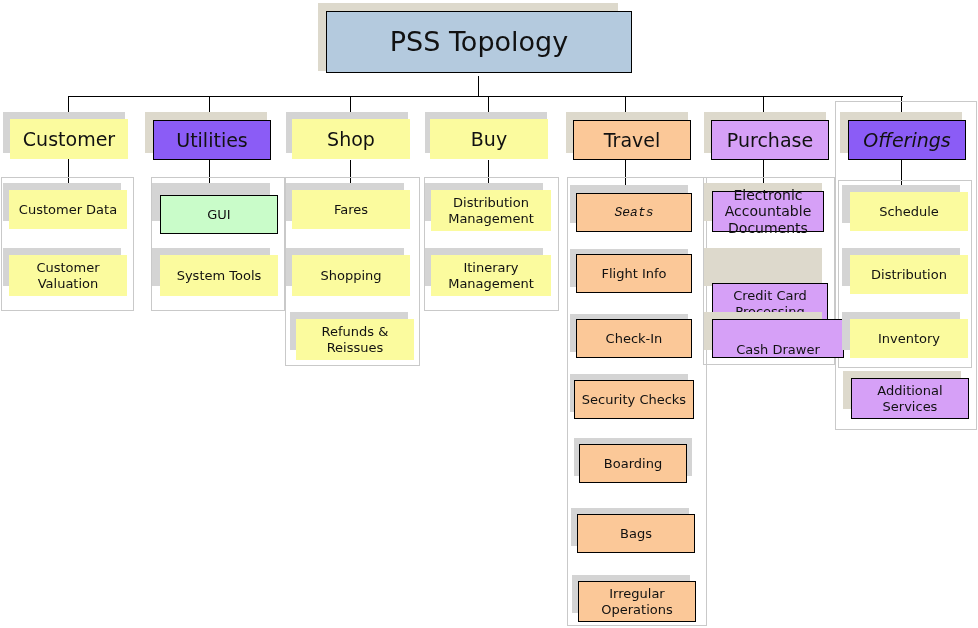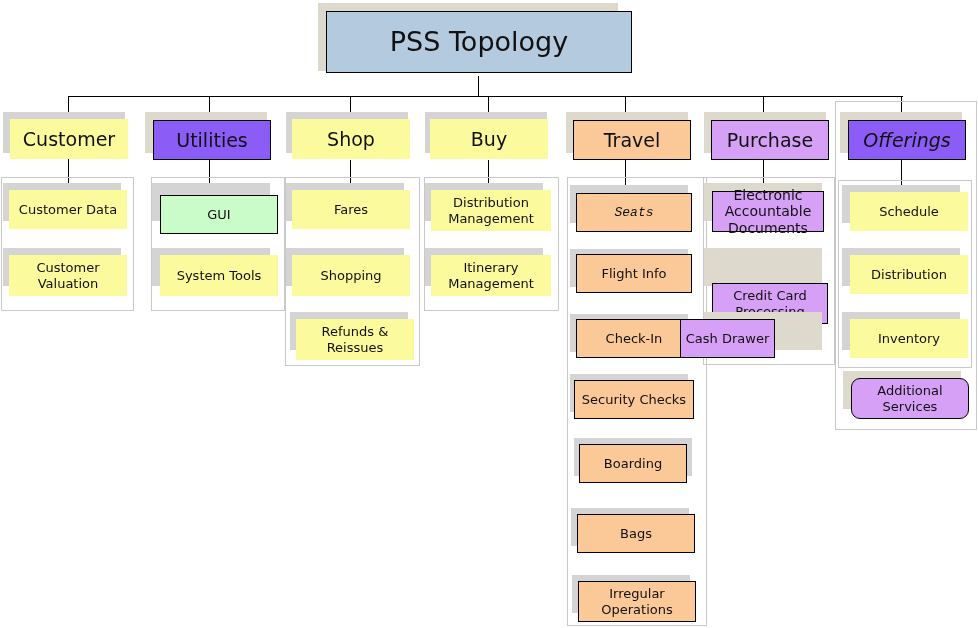--- a/index.html
+++ b/index.html
@@ -222,21 +222,21 @@
 Documents</span>
   </div>
 
   <div class="shadow" style="left:704px;top:248px;width:118px;height:38px;"></div>
   <div class="node bordered c-purple t-child" style="left:712px;top:255px;width:116px;height:41px;margin-top:28px;">
     <span>Credit  Card
 Processing</span>
   </div>
 
   <div class="shadow" style="left:704px;top:312px;width:118px;height:38px;"></div>
-  <div class="node bordered c-purple t-child" style="left:680px;top:319px;width:95px;height:39px;">
+  <div class="node bordered c-purple t-child" style="left:712px;top:319px;width:132px;height:39px;align-items:flex-end;">
     <span>Cash Drawer</span>
   </div>
 
   <div class="shadow" style="left:840px;top:112px;width:122px;height:41px;"></div>
   <div class="node bordered c-bluegray t-header italic" style="left:848px;top:120px;width:118px;height:40px;">
     <span>Offerings</span>
   </div>
 
   <div class="shadow gray" style="left:842px;top:185px;width:118px;height:38px;"></div>
   <div class="node noborder c-yellow t-child" style="left:850px;top:192px;width:118px;height:39px;">
@@ -247,18 +247,18 @@
   <div class="node noborder c-yellow t-child" style="left:850px;top:255px;width:118px;height:39px;">
     <span>Distribution</span>
   </div>
 
   <div class="shadow gray" style="left:842px;top:312px;width:118px;height:38px;"></div>
   <div class="node noborder c-yellow t-child" style="left:850px;top:319px;width:118px;height:39px;">
     <span>Inventory</span>
   </div>
 
   <div class="shadow" style="left:843px;top:371px;width:118px;height:38px;"></div>
-  <div class="node bordered c-purple t-child" style="left:851px;top:378px;width:118px;height:41px;border-radius:9px;">
+  <div class="node bordered c-purple t-child" style="left:851px;top:378px;width:118px;height:41px;">
     <span>Additional
 Services</span>
   </div>
 
 </div>
 
 </body></html>

